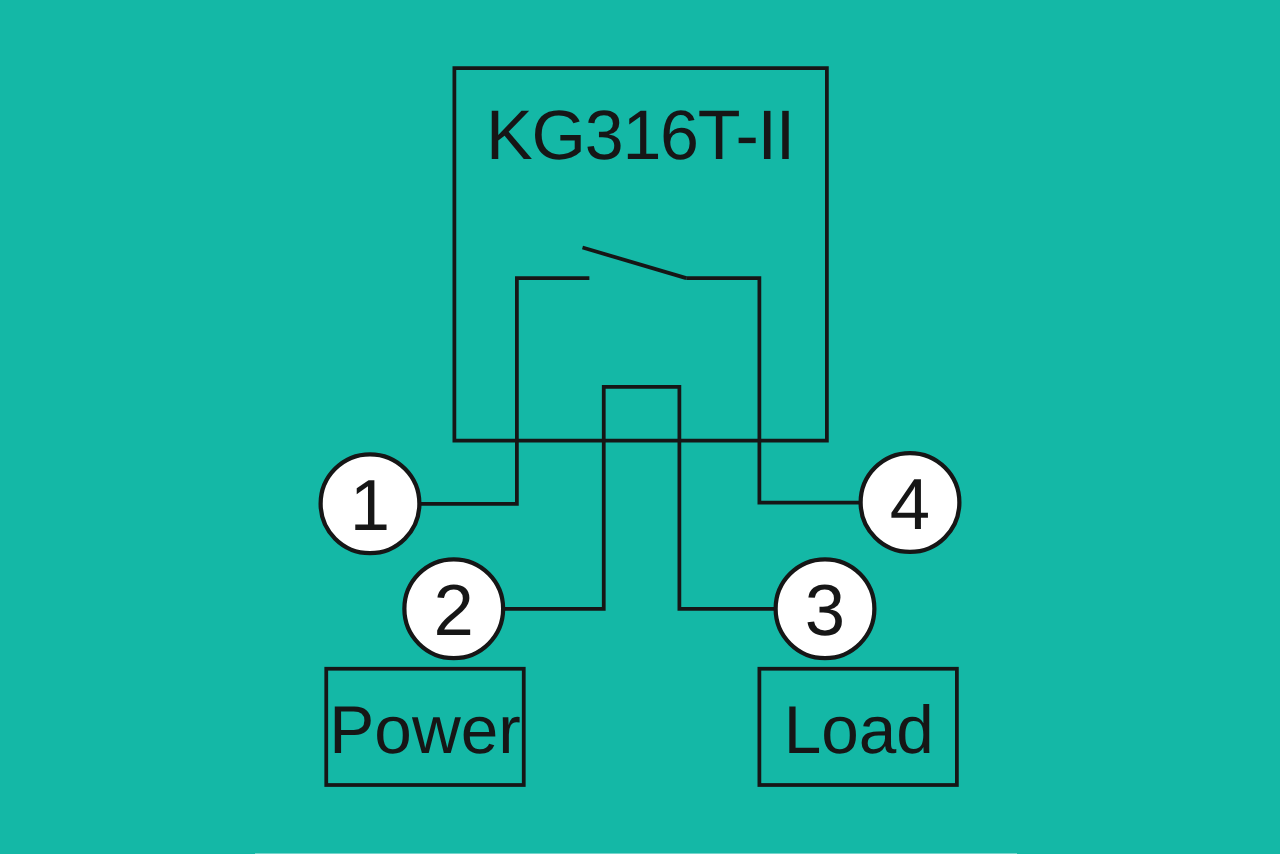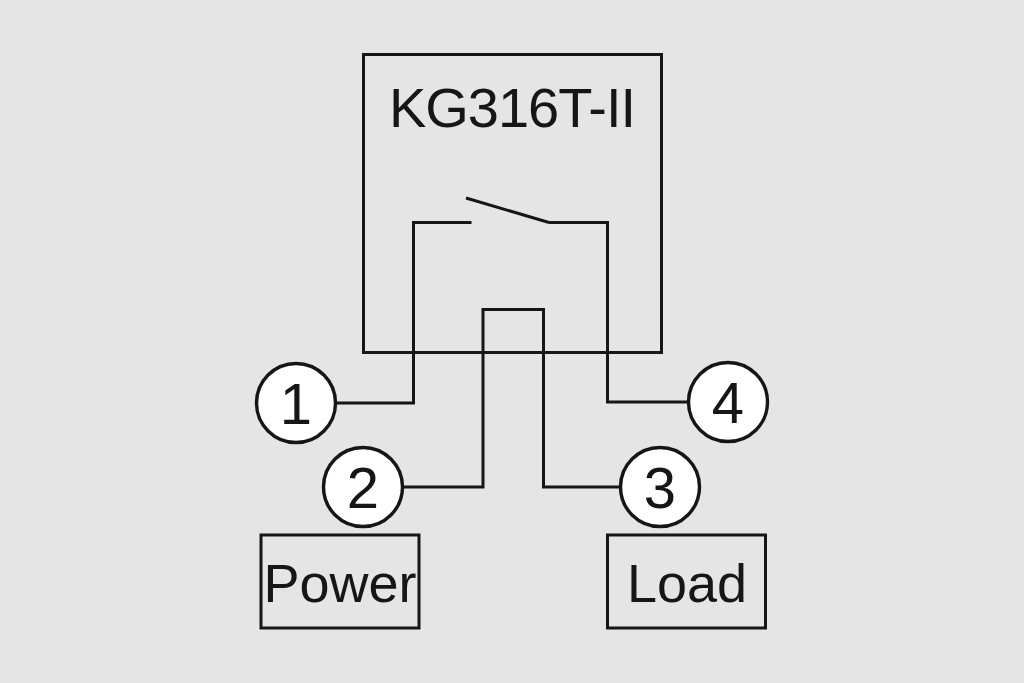--- a/index.html
+++ b/index.html
@@ -4,21 +4,21 @@
 <style>
   html, body {
     margin: 0;
     padding: 0;
     background: #ffffff;
   }
   .stage {
     position: relative;
     width: 1024px;
     height: 683px;
-    background: #e5e5e5;
+    background: #14b8a6;
     overflow: hidden;
     font-family: "Liberation Sans", sans-serif;
   }
   .stage svg {
     position: absolute;
     left: 0;
     top: 0;
     display: block;
   }
   .outline {

